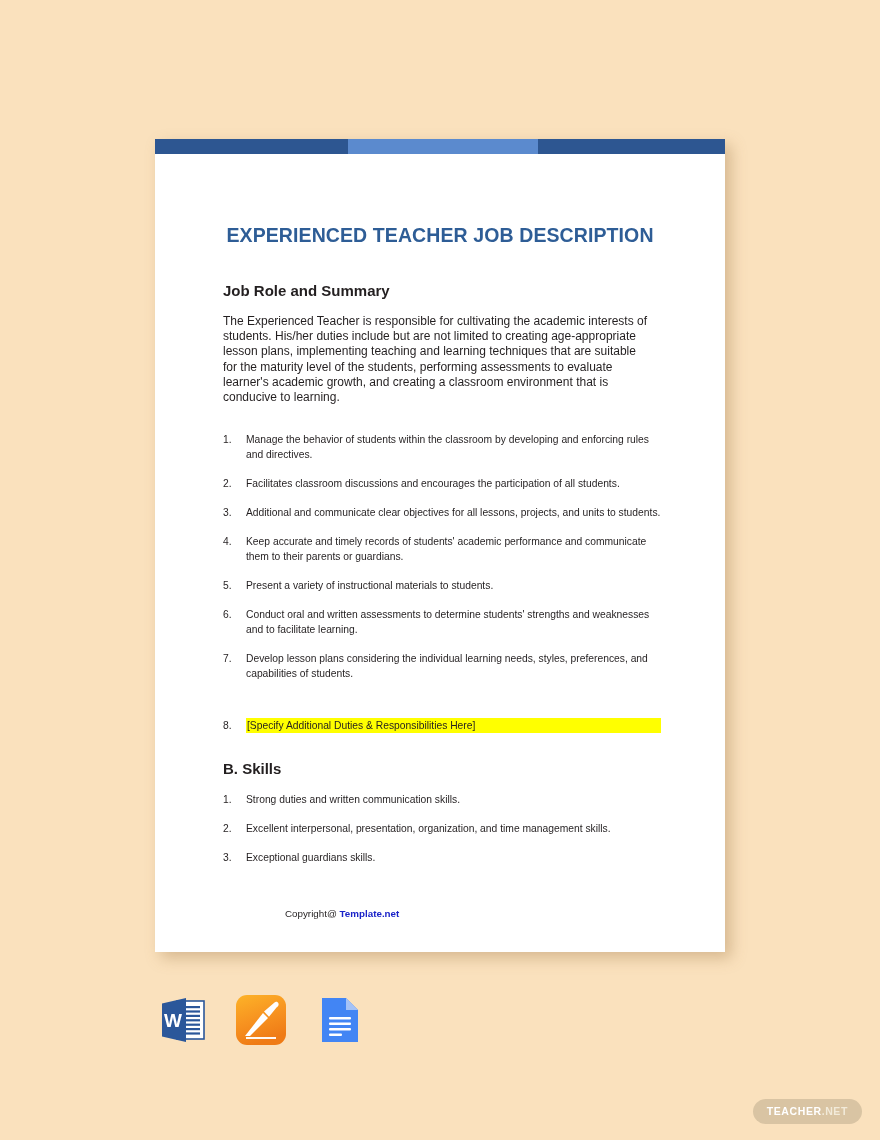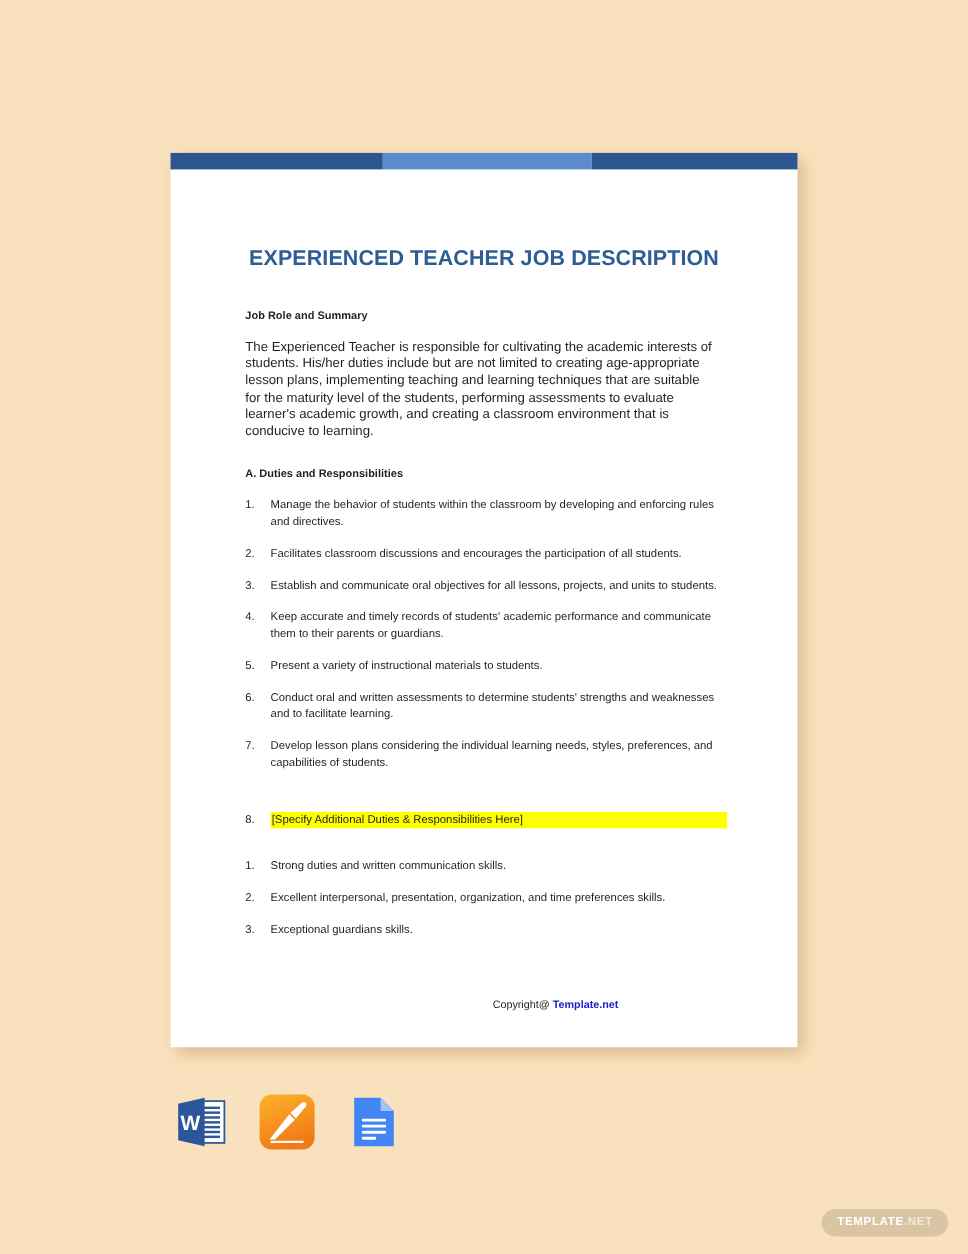--- a/index.html
+++ b/index.html
@@ -69,21 +69,21 @@
   }
 
   #content-area {
     position: absolute;
     left: 68px;
     top: 128px;
     width: 438px;
   }
 
   .section-heading {
-    font-size: 10px;
+    font-size: 15px;
     font-weight: bold;
     color: #231f20;
     margin: 0 0 15px 0;
   }
 
   .intro-paragraph {
     font-size: 12px;
     line-height: 15.2px;
     color: #231f20;
     margin: 0;
@@ -126,21 +126,21 @@
     display: inline;
     margin-top: 37px;
   }
 
   
   #copyright-line {
     position: absolute;
     left: 0;
     top: 754px;
     width: 570px;
-    text-align: center;
+    text-align: left;
     padding-left: 130px;
     box-sizing: border-box;
     font-size: 9.8px;
     color: #231f20;
   }
   #copyright-link {
     color: #1a23c8;
     font-weight: bold;
   }
 
@@ -189,33 +189,32 @@
 
     <h1 id="doc-title">EXPERIENCED TEACHER JOB DESCRIPTION</h1>
 
     <div id="content-area">
 
       <div class="section-heading">Job Role and Summary</div>
       <p class="intro-paragraph">The Experienced Teacher is responsible for cultivating the academic interests of students. His/her duties include but are not limited to creating age-appropriate lesson plans, implementing teaching and learning techniques that are suitable for the maturity level of the students, performing assessments to evaluate learner's academic growth, and creating a classroom environment that is conducive to learning.</p>
 
       <div class="spacer-lg"></div>
 
-      <div class="section-heading">A. Duties and Responsibilities</div>
       <ol class="numbered-list" id="duties-list">
           <li>
             <span class="li-num">1.</span>
             <span class="li-text">Manage the behavior of students within the classroom by developing and enforcing rules and directives.</span>
           </li>
           <li>
             <span class="li-num">2.</span>
             <span class="li-text">Facilitates classroom discussions and encourages the participation of all students.</span>
           </li>
           <li>
             <span class="li-num">3.</span>
-            <span class="li-text">Establish and communicate oral objectives for all lessons, projects, and units to students.</span>
+            <span class="li-text">Additional and communicate clear objectives for all lessons, projects, and units to students.</span>
           </li>
           <li>
             <span class="li-num">4.</span>
             <span class="li-text">Keep accurate and timely records of students' academic performance and communicate them to their parents or guardians.</span>
           </li>
           <li>
             <span class="li-num">5.</span>
             <span class="li-text">Present a variety of instructional materials to students.</span>
           </li>
           <li>
@@ -227,28 +226,29 @@
             <span class="li-text">Develop lesson plans considering the individual learning needs, styles, preferences, and capabilities of students.</span>
           </li>
           <li>
             <span class="li-num">8.</span>
             <span class="li-text highlight">[Specify Additional Duties &amp; Responsibilities Here]</span>
           </li>
         </ol>
 
       <div class="spacer-lg"></div>
 
+      <div class="section-heading">B. Skills</div>
       <ol class="numbered-list" id="skills-list">
           <li>
             <span class="li-num">1.</span>
             <span class="li-text">Strong duties and written communication skills.</span>
           </li>
           <li>
             <span class="li-num">2.</span>
-            <span class="li-text">Excellent interpersonal, presentation, organization, and time preferences skills.</span>
+            <span class="li-text">Excellent interpersonal, presentation, organization, and time management skills.</span>
           </li>
           <li>
             <span class="li-num">3.</span>
             <span class="li-text">Exceptional guardians skills.</span>
           </li>
         </ol>
 
     </div>
 
     <div id="copyright-line">
@@ -302,13 +302,13 @@
         <rect x="18" y="25" width="22" height="2.6" rx="1"></rect>
         <rect x="18" y="30.5" width="22" height="2.6" rx="1"></rect>
         <rect x="18" y="36" width="22" height="2.6" rx="1"></rect>
         <rect x="18" y="41.5" width="13" height="2.6" rx="1"></rect>
       </g>
     </svg>
   </div>
 
 </div>
 
-<div id="watermark-badge"><span>TEMPLATE</span><span id="watermark-suffix">.NET</span></div>
+<div id="watermark-badge"><span>TEACHER</span><span id="watermark-suffix">.NET</span></div>
 
 </body></html>

